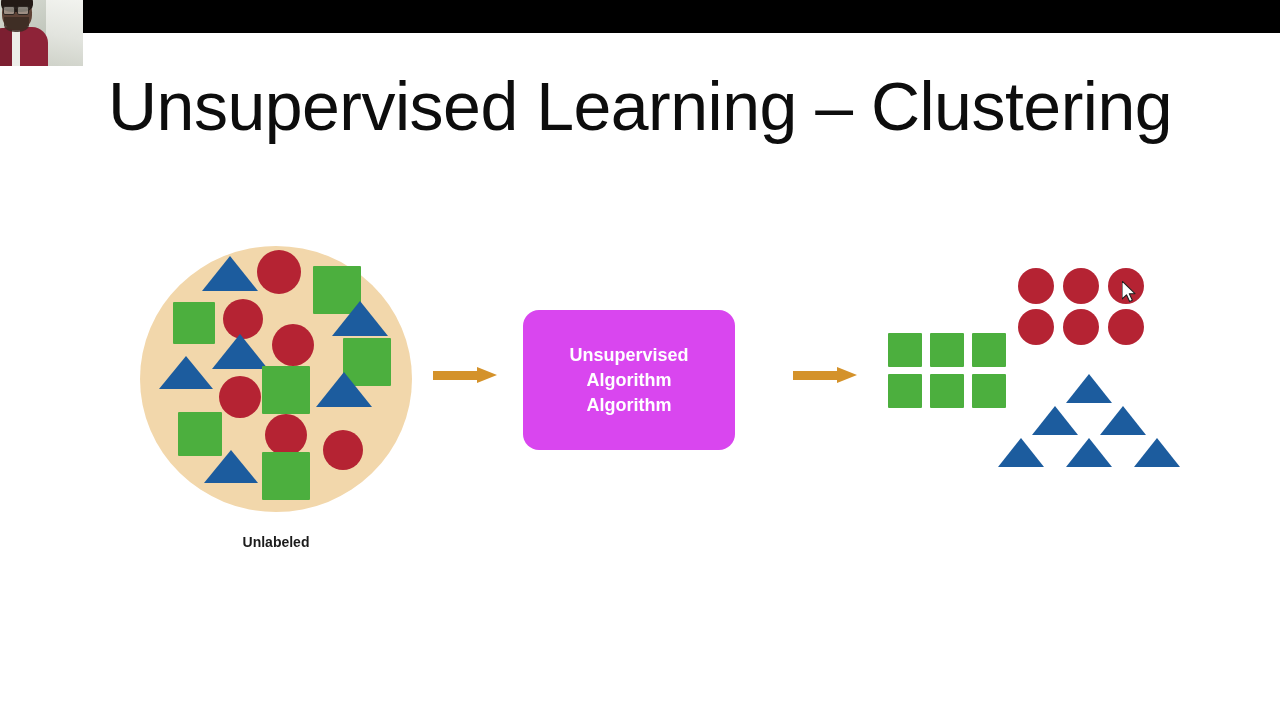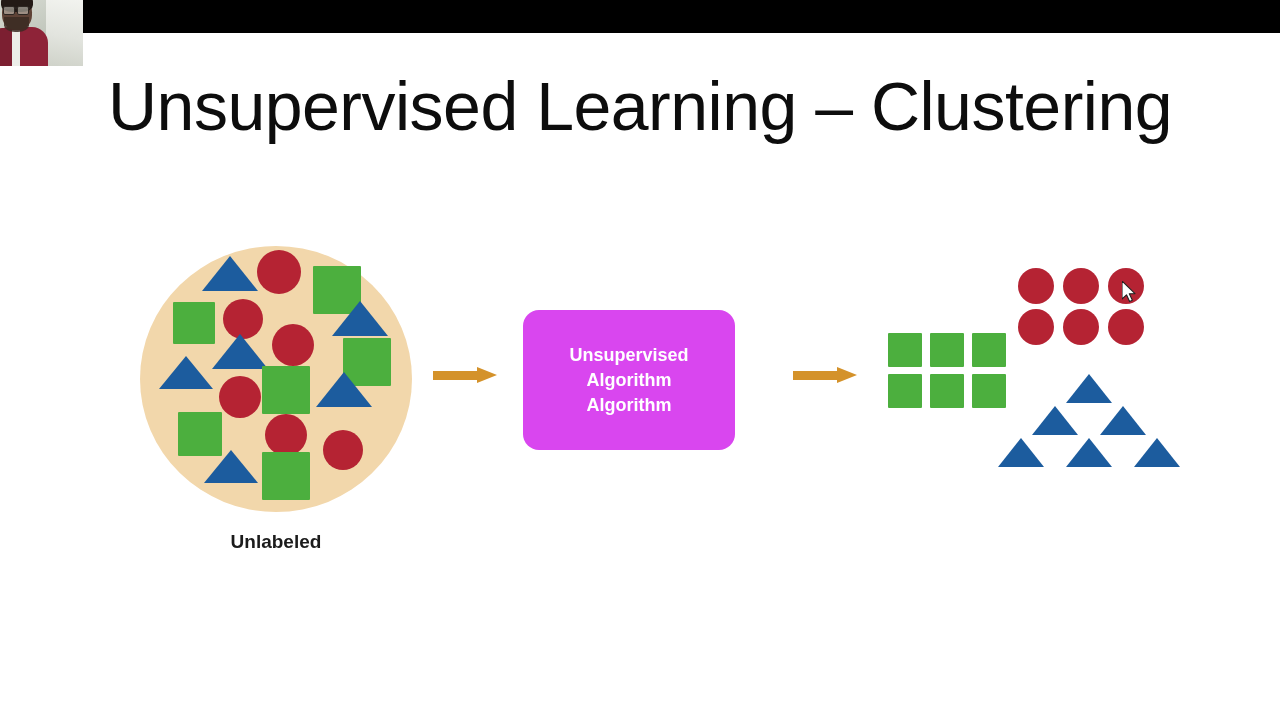--- a/index.html
+++ b/index.html
@@ -130,21 +130,21 @@
   .sq { border-radius: 1px; }
   .ci { border-radius: 50%; }
   .tri { width: 0; height: 0; background: none !important; }
 
   #unlabeled-data-caption {
     position: absolute;
     left: 176px;
     top: 288px;
     width: 200px;
     text-align: center;
-    font-size: 19px;
+    font-size: 14px;
     line-height: 28px;
     font-weight: bold;
     color: #1b1b1b;
     font-family: "Liberation Sans", sans-serif;
   }
   #unlabeled-data-caption .ln { display: block; }
 
   
   .arrow {
     position: absolute;

